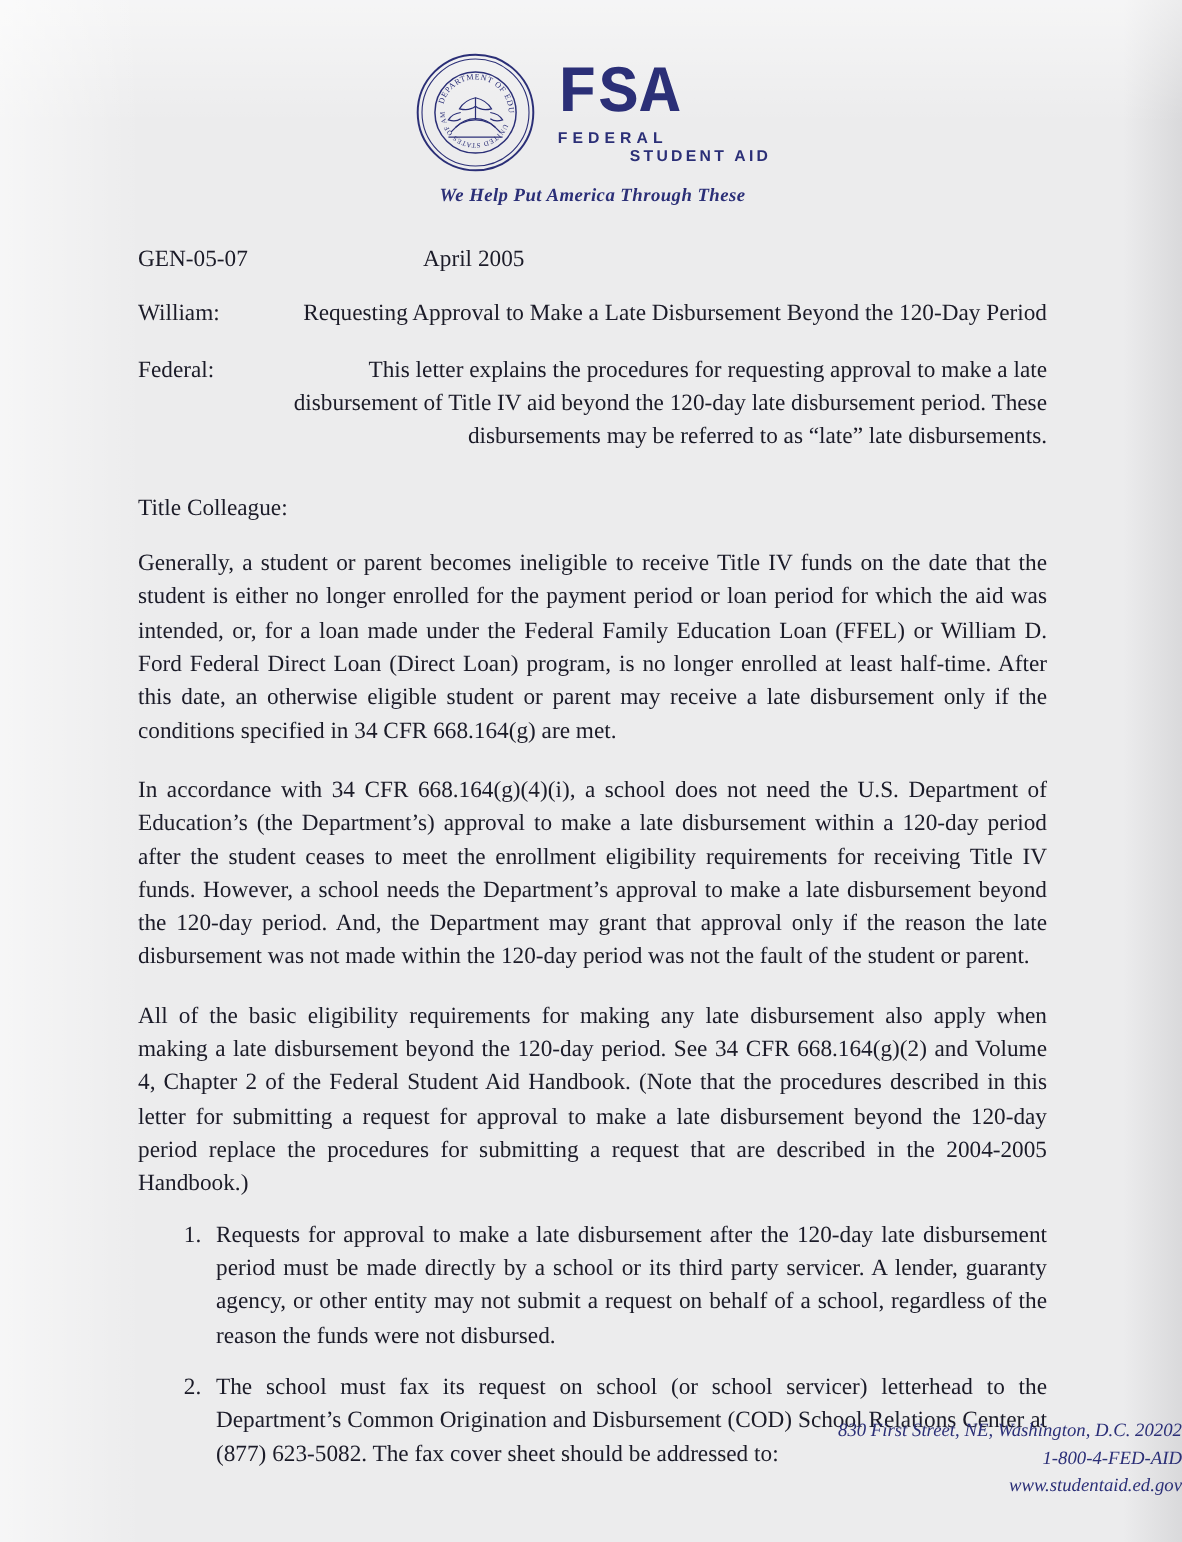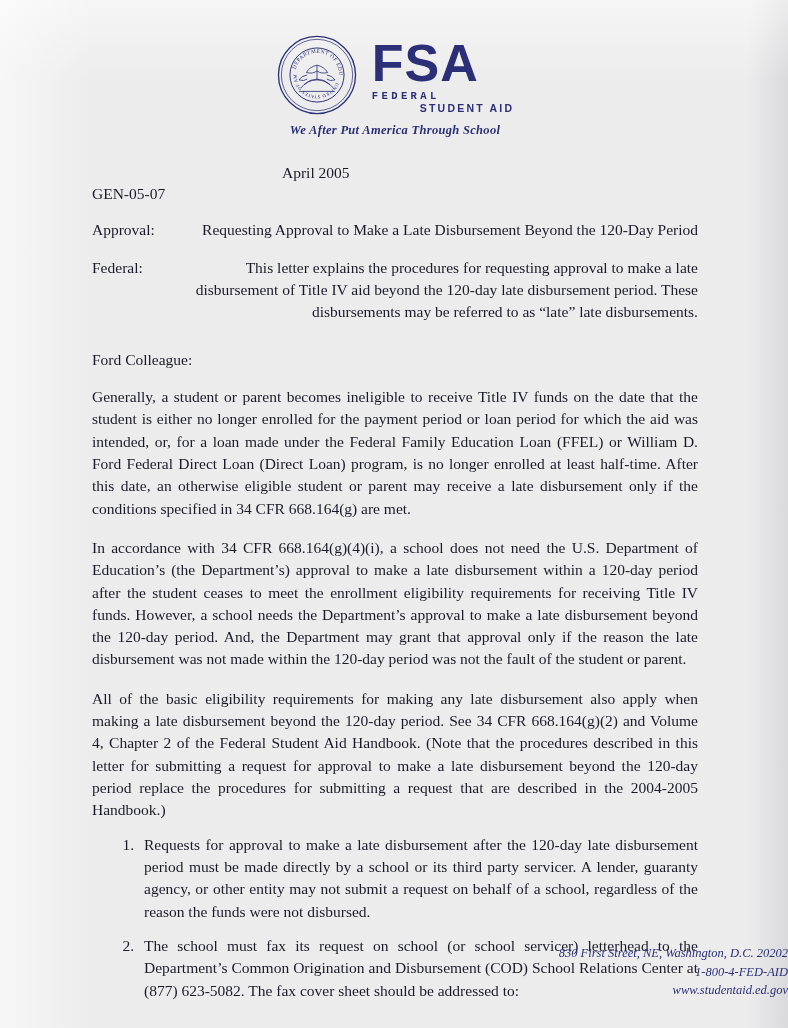--- a/index.html
+++ b/index.html
@@ -51,28 +51,28 @@
     height: 82px;
     flex: 0 0 auto;
   }
   .fsa-wordmark {
     display: flex;
     flex-direction: column;
     align-items: flex-start;
     line-height: 1;
   }
   .fsa-big {
+    font-family: Liberation Mono, monospace;
+    font-weight: bold;
+    font-size: 44px;
+    letter-spacing: 1px;
+    color: #2b2f77;
+  }
+  .fsa-sub {
     font-family: Liberation Sans, sans-serif;
-    font-weight: bold;
-    font-size: 52px;
-    letter-spacing: 1px;
-    color: #2b2f77;
-  }
-  .fsa-sub {
-    font-family: Liberation Mono, monospace;
     font-weight: bold;
     font-size: 10.5px;
     letter-spacing: 3.4px;
     color: #2b2f77;
     margin-top: 2px;
   }
   .fsa-sub2 {
     font-family: "Liberation Sans", sans-serif;
     font-weight: bold;
     font-size: 10.5px;
@@ -90,21 +90,21 @@
     color: #2b2f77;
     letter-spacing: 0.3px;
   }
 
   
   .doc-head {
     margin-top: 26px;
     display: flex;
     font-size: 15.5px;
   }
-  .doc-id { width: 190px; margin-top: 21px; }
+  .doc-id { width: 190px; }
   .doc-date { }
 
   .field-row {
     margin-top: 16px;
     display: flex;
     font-size: 15.5px;
     line-height: 1.42;
   }
   .field-label {
     width: 94px;
@@ -191,39 +191,39 @@
             <path d="M62 50 q7 1 10 6 q-6 2 -10 -1"></path>
             <path d="M28 70 h44"></path>
           </g>
         </svg>
         <div class="fsa-wordmark">
           <div class="fsa-big">FSA</div>
           <div class="fsa-sub">FEDERAL</div>
           <div class="fsa-sub2">STUDENT AID</div>
         </div>
       </div>
-      <div class="tagline">We After Put America Through School</div>
+      <div class="tagline">We Help Put America Through These</div>
     </div>
 
     <div class="doc-head">
       <div class="doc-id">GEN-05-07</div>
       <div class="doc-date">April 2005</div>
     </div>
 
     <div class="field-row">
-      <div class="field-label">Approval:</div>
+      <div class="field-label">William:</div>
       <div class="field-value">Requesting Approval to Make a Late Disbursement Beyond the 120-Day Period</div>
     </div>
 
     <div class="field-row">
       <div class="field-label">Federal:</div>
       <div class="field-value">This letter explains the procedures for requesting approval to make a late disbursement of Title IV aid beyond the 120-day late disbursement period.  These disbursements may be referred to as “late” late disbursements.</div>
     </div>
 
-    <div class="salutation">Ford Colleague:</div>
+    <div class="salutation">Title Colleague:</div>
 
     <p class="body">Generally, a student or parent becomes ineligible to receive Title IV funds on the date that the student is either no longer enrolled for the payment period or loan period for which the aid was intended, or, for a loan made under the Federal Family Education Loan (FFEL) or William D. Ford Federal Direct Loan (Direct Loan) program, is no longer enrolled at least half-time.  After this date, an otherwise eligible student or parent may receive a late disbursement only if the conditions specified in 34 CFR 668.164(g) are met.</p>
     <p class="body">In accordance with 34 CFR 668.164(g)(4)(i), a school does not need the U.S. Department of Education’s (the Department’s) approval to make a late disbursement within a 120-day period after the student ceases to meet the enrollment eligibility requirements for receiving Title IV funds.  However, a school needs the Department’s approval to make a late disbursement beyond the 120-day period.  And, the Department may grant that approval only if the reason the late disbursement was not made within the 120-day period was not the fault of the student or parent.</p>
     <p class="body">All of the basic eligibility requirements for making any late disbursement also apply when making a late disbursement beyond the 120-day period.  See 34 CFR 668.164(g)(2) and Volume 4, Chapter 2 of the Federal Student Aid Handbook.  (Note that the procedures described in this letter for submitting a request for approval to make a late disbursement beyond the 120-day period replace the procedures for submitting a request that are described in the 2004-2005 Handbook.)</p>
 
 
     <ol class="numbered">
       <li>Requests for approval to make a late disbursement after the 120-day late disbursement period must be made directly by a school or its third party servicer.  A lender, guaranty agency, or other entity may not submit a request on behalf of a school, regardless of the reason the funds were not disbursed.</li>
       <li>The school must fax its request on school (or school servicer) letterhead to the Department’s Common Origination and Disbursement (COD) School Relations Center at (877) 623-5082.  The fax cover sheet should be addressed to:</li>
     </ol>

